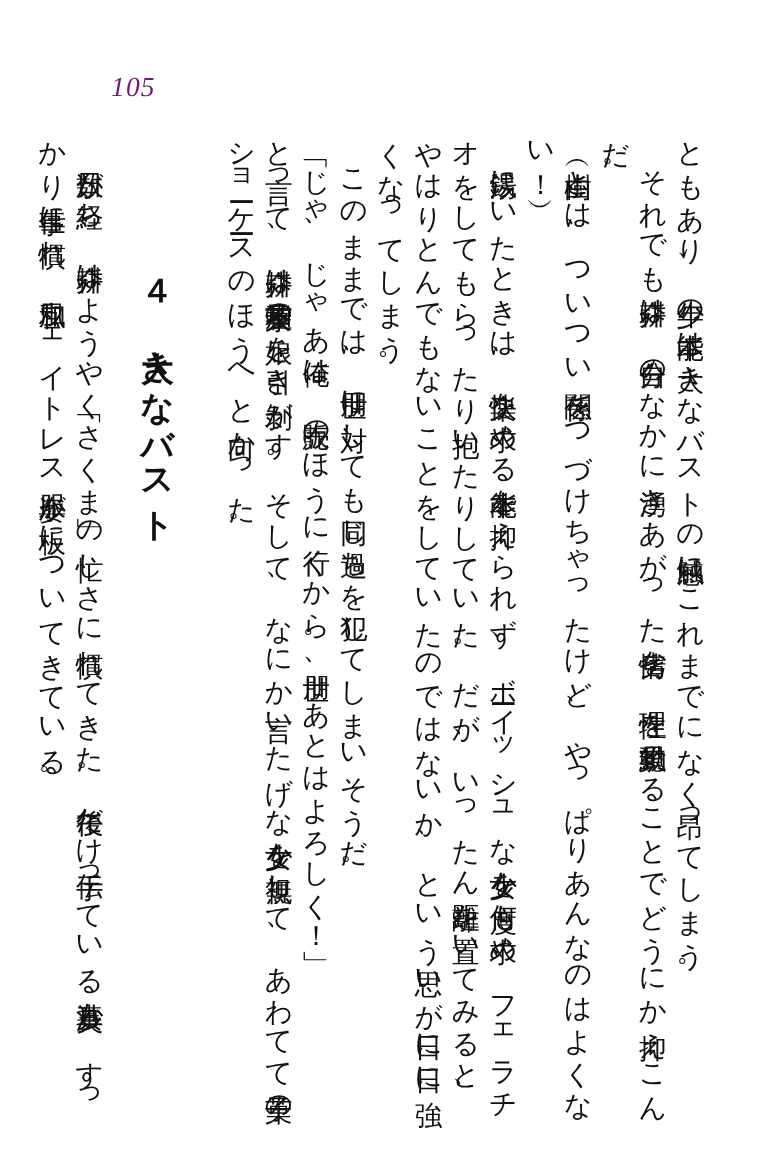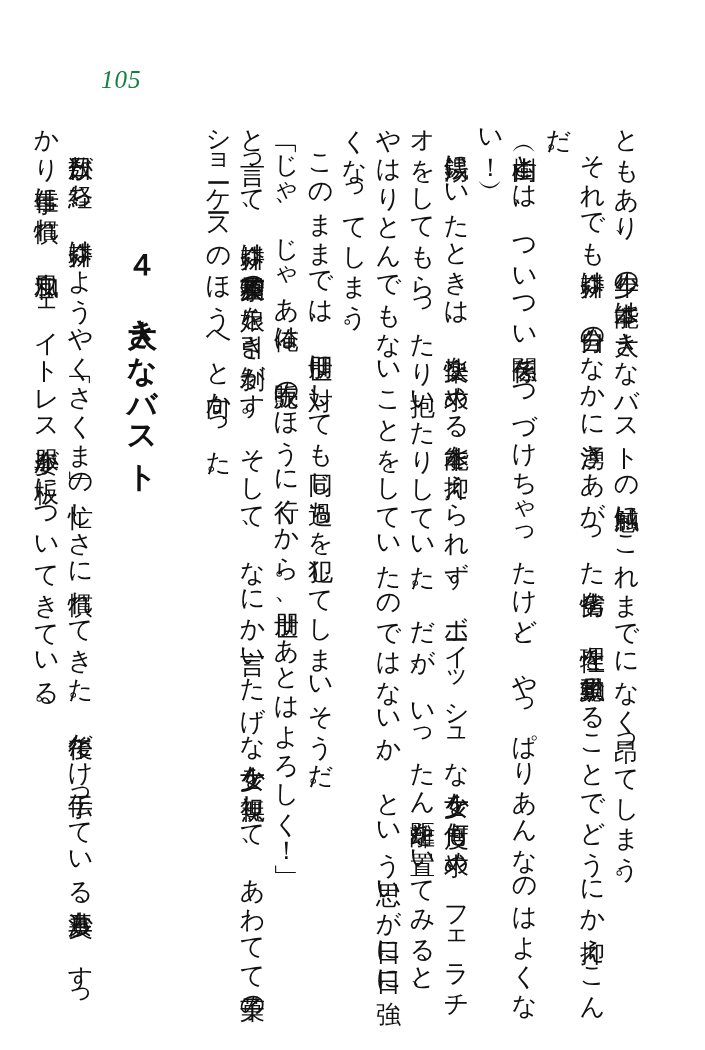--- a/index.html
+++ b/index.html
@@ -14,21 +14,21 @@
     background: #ffffff;
     overflow: hidden;
     font-family: "Liberation Serif", serif;
   }
   .page-number {
     position: absolute;
     top: 66px;
     left: 101px;
     font-size: 25px;
     font-style: italic;
-    color: #15803d;
+    color: #701a75;
     letter-spacing: 1px;
   }
   .text-area {
     position: absolute;
     top: 112px;
     right: 62px;
     height: 898px;
     width: 582px;
     writing-mode: vertical-rl;
     text-orientation: mixed;

